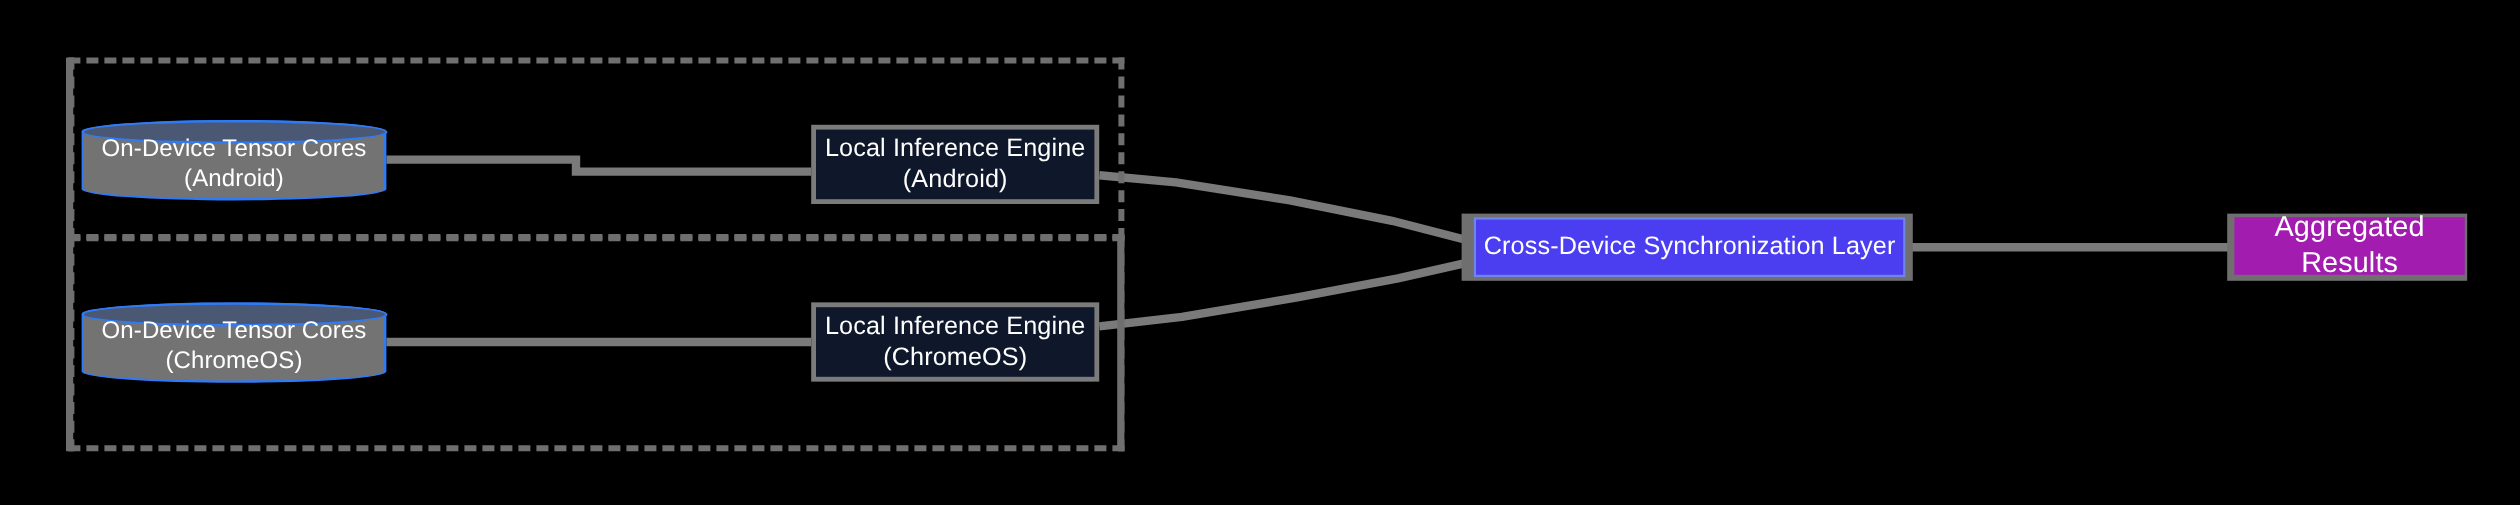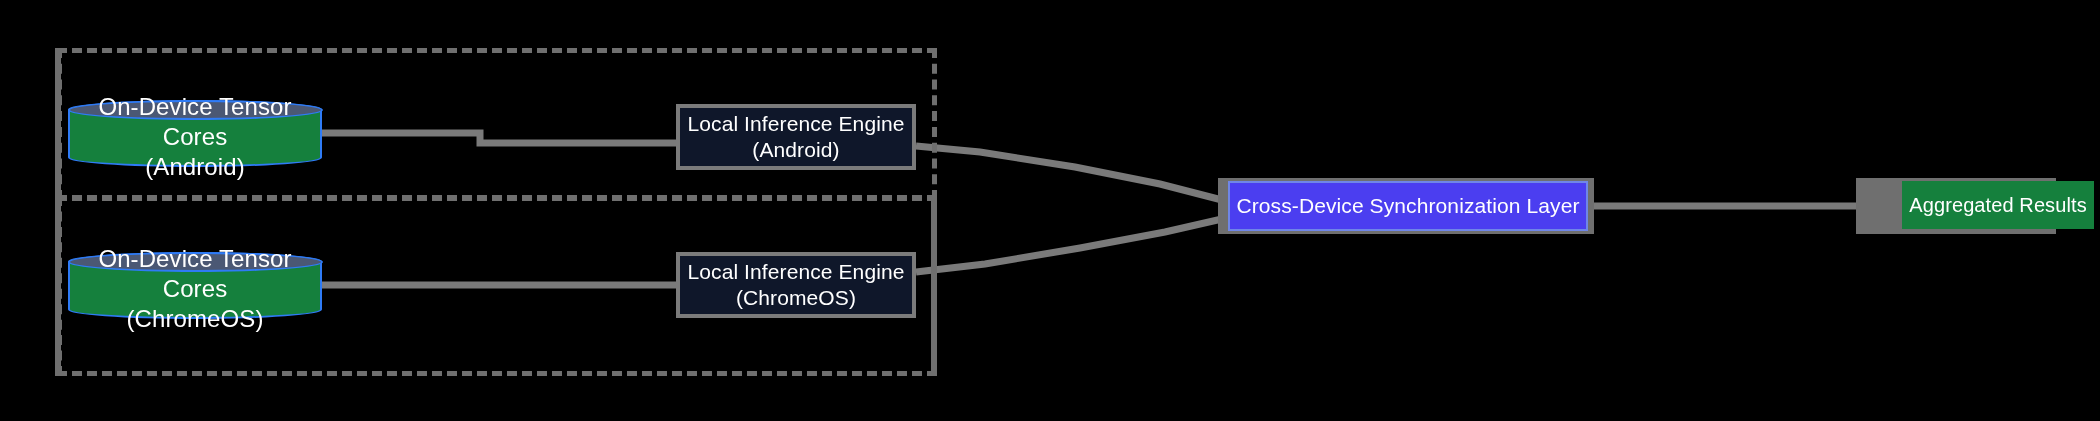--- a/index.html
+++ b/index.html
@@ -48,24 +48,24 @@
     justify-content: center;
     text-align: center;
     color: #ffffff;
     line-height: 1.25;
     letter-spacing: .1px;
     white-space: pre-line;
   }
 
   
   .cyl {
-    background: #15803d;
+    background: #737373;
     border: 2.5px solid #2f7bf6;
     border-radius: 50% / 14%;
-    font-size: 24px;
+    font-size: 20px;
     box-shadow: 0 0 0 0 rgba(0,0,0,0);
   }
   .cyl .cyl-top {
     position: absolute;
     left: -2.5px;
     right: -2.5px;
     top: -2.5px;
     height: 20px;
     border: 2.5px solid #2f7bf6;
     border-radius: 50%;
@@ -87,24 +87,23 @@
 
   
   .rect-indigo {
     background: #4b3ef0;
     border: 2px solid #6f86e8;
     font-size: 21px;
   }
 
   
   .rect-green {
-    background: #15803d;
+    background: #a21caf;
     border: none;
-    font-size: 20px;
-    margin-left: 40px;
+    font-size: 24px;
   }
   .shadow-tab {
     position: absolute;
     background: #6f6f6f;
     z-index: 0;
   }
 </style>
 </head>
 <body>
 

